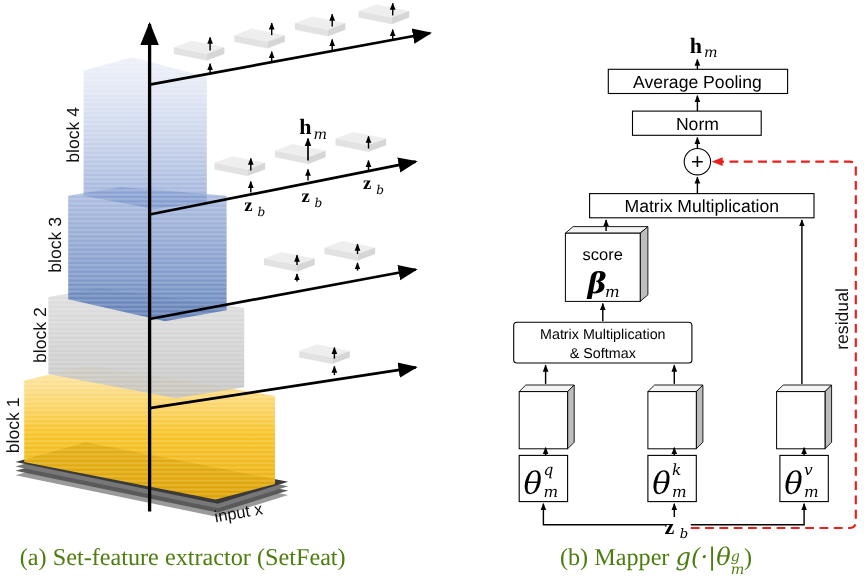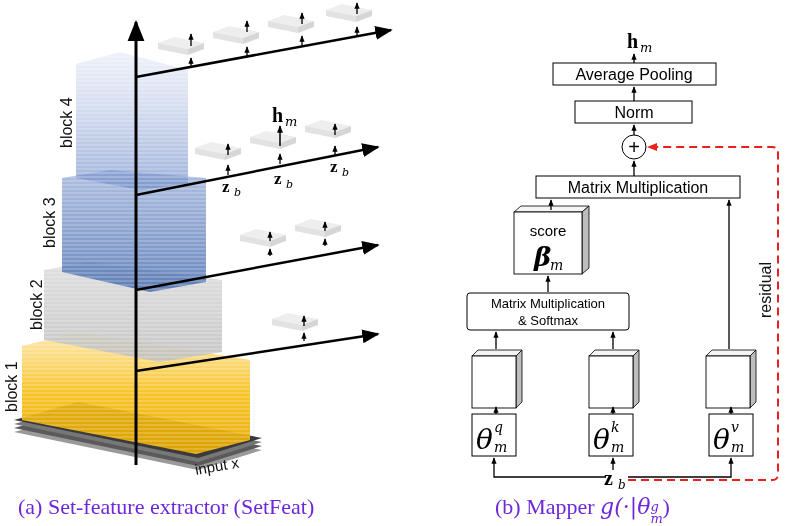--- a/index.html
+++ b/index.html
@@ -1,20 +1,20 @@
 <!DOCTYPE html>
 <html><head>
 <meta charset="utf-8">
 <style>
   html, body { margin:0; padding:0; background:#ffffff; }
   body { width:785px; height:526px; position:relative; overflow:hidden; font-family:"Liberation Sans", sans-serif; }
   svg { position:absolute; left:0; top:0; }
   .sans { font-family:"Liberation Sans", "DejaVu Sans", sans-serif; }
   .serif { font-family:"Liberation Serif", "DejaVu Serif", serif; }
-  .caption { position:absolute; font-family:"Liberation Serif", serif; font-size:22px; color:#6d28d9; white-space:nowrap; }
+  .caption { position:absolute; font-family:"Liberation Serif", serif; font-size:22px; color:#4d7c0f; white-space:nowrap; }
   .math { font-family:"DejaVu Serif", serif; font-style:italic; }
 </style>
 </head>
 <body>
 
 <svg width="785" height="526" viewBox="0 0 785 526" xmlns="http://www.w3.org/2000/svg">
   <defs>
     <marker id="ah" viewBox="0 0 10 10" refX="9" refY="5" markerWidth="7" markerHeight="7" orient="auto">
       <path d="M0,1 L10,5 L0,9 z" fill="#000"></path>
     </marker>
@@ -244,15 +244,15 @@
       <text class="serif" font-size="20" font-weight="bold" x="604" y="485">z</text>
       <text class="math" font-size="12" x="618" y="489">b</text>
     </g>
 
     <path d="M628,480 L772,480 Q778,480 778,474 L778,152 Q778,147 772,147 L648,147" fill="none" stroke="#e8201e" stroke-width="2" stroke-dasharray="8,5" marker-end="url(#ahr)"></path>
     <text class="sans" font-size="16" fill="#111" transform="translate(771,318) rotate(-90)">residual</text>
   </g>
 </svg>
 
 <div class="caption" style="left:18px; top:494px;">(a) Set-feature extractor (SetFeat)</div>
-<div class="caption" style="left:495px; top:494px;">
+<div class="caption" style="left:509px; top:494px;">
   <span>(b) Mapper </span><span class="math">g(·|θ</span><span style="position:relative;display:inline-block;width:12px;height:1px;"><span class="math" style="position:absolute;left:0;top:-14px;font-size:13px;">g</span><span class="math" style="position:absolute;left:0;top:-2px;font-size:13px;">m</span></span><span>)</span>
 </div>
 
 </body></html>

